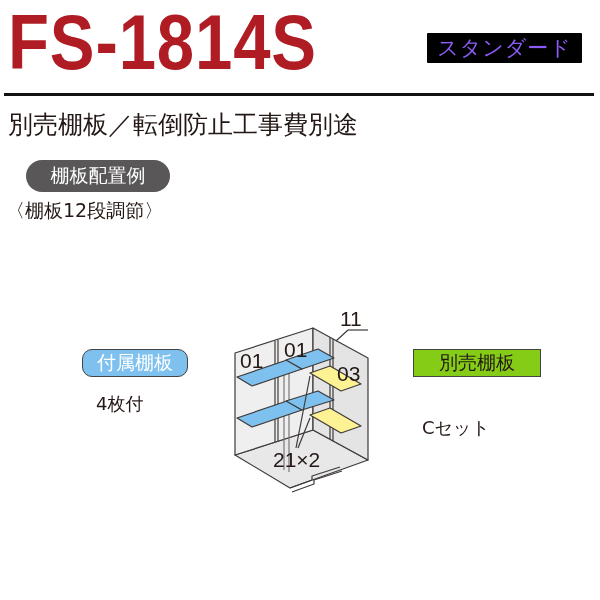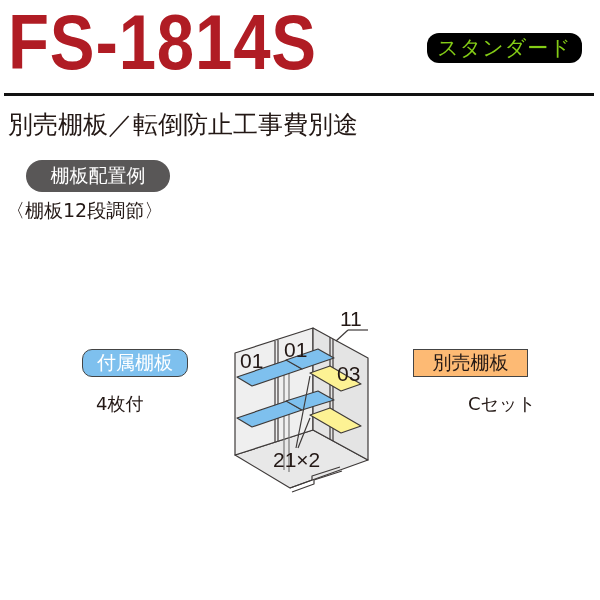--- a/index.html
+++ b/index.html
@@ -2,36 +2,36 @@
 <html><head>
 <meta charset="utf-8">
 <style>
   html, body { margin: 0; padding: 0; background: #ffffff; }
   body { width: 600px; height: 600px; position: relative; overflow: hidden;
          font-family: "DejaVu Sans", sans-serif; color: #231815; }
   .model { position: absolute; left: 8px; top: -2px; font-family: "Liberation Sans", sans-serif;
            font-weight: bold; font-size: 78px; color: #b01c24; letter-spacing: 1px;
            transform: scaleX(0.86); transform-origin: left top; line-height: 88px; }
   .badge-std { position: absolute; left: 427px; top: 33px; width: 155px; height: 30px;
-               background: #000; color: #84cc16; border-radius: 12px; font-size: 21px;
+               background: #000; color: #8b5cf6; border-radius: 1px; font-size: 21px;
                display: flex; align-items: center; justify-content: center; letter-spacing: 1px; }
   .rule { position: absolute; left: 4px; top: 93px; width: 590px; height: 3px; background: #111; }
   .subtitle { position: absolute; left: 8px; top: 108px; font-size: 25px; color: #231815;
               letter-spacing: 0px; white-space: nowrap; }
   .pill { position: absolute; left: 26px; top: 160px; width: 144px; height: 32px; background: #595757;
           color: #fff; border-radius: 16px; font-size: 19px; display: flex; align-items: center;
           justify-content: center; }
   .adjust { position: absolute; left: 6px; top: 198px; font-size: 19px; white-space: nowrap; }
   .tag { position: absolute; height: 28px; border: 1.5px solid #444; font-size: 19px;
          display: flex; align-items: center; justify-content: center; box-sizing: border-box; }
   .tag-blue { left: 82px; top: 349px; width: 106px; background: #7ec0ee; color: #fff; border-radius: 10px; }
-  .tag-yellow { left: 413px; top: 349px; width: 115px; background: #fdba74; color: #231815; }
+  .tag-yellow { left: 413px; top: 349px; width: 128px; background: #84cc16; color: #231815; }
   .val { position: absolute; font-size: 18px; white-space: nowrap; }
   .val-left { left: 96px; top: 392px; }
-  .val-right { left: 422px; top: 392px; margin-left: 46px; }
+  .val-right { left: 422px; top: 416px; }
   svg.diagram { position: absolute; left: 0; top: 0; }
   .dlabel { font-family: "Liberation Sans", sans-serif; font-size: 21px; fill: #231815; }
 </style>
 </head>
 <body>
 
 <div class="model">FS-1814S</div>
 <div class="badge-std">スタンダード</div>
 <div class="rule"></div>
 <div class="subtitle">別売棚板／転倒防止工事費別途</div>

